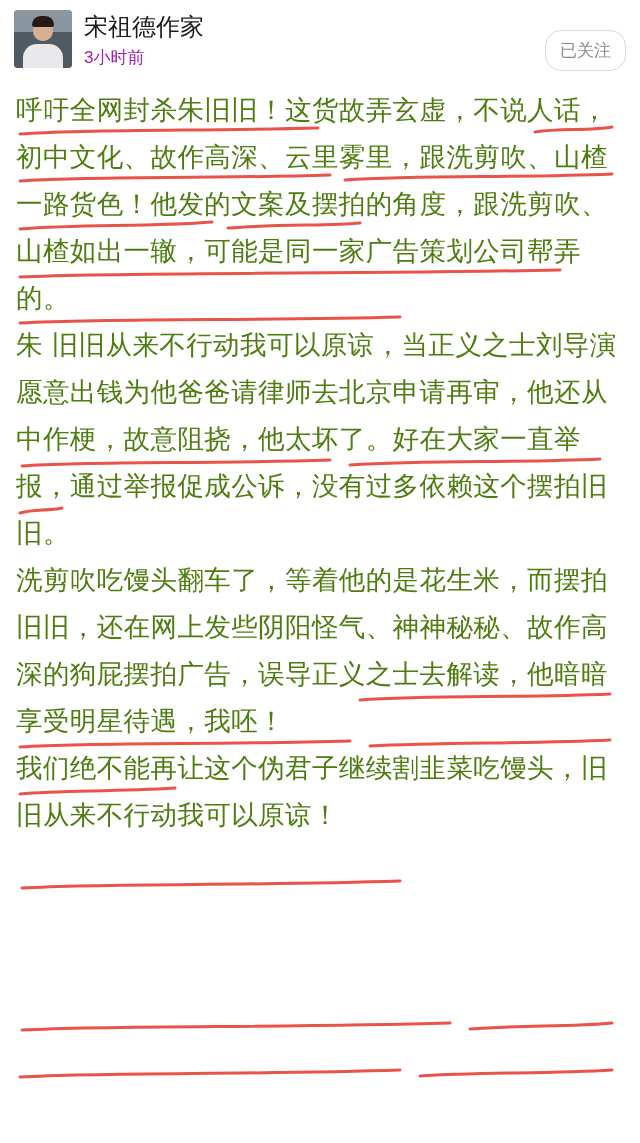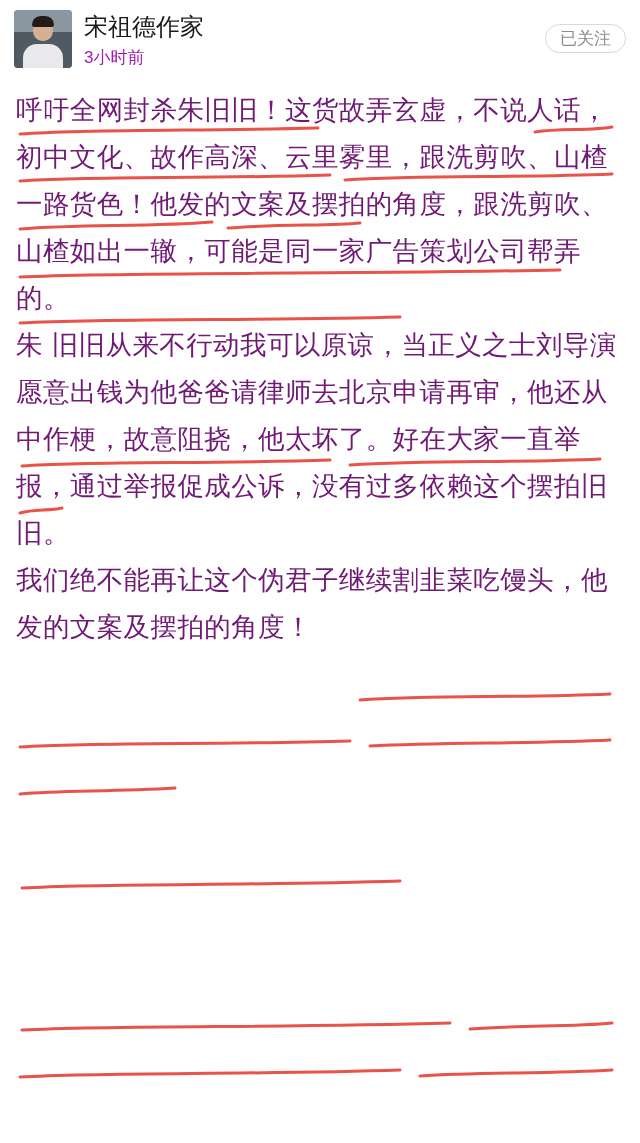--- a/index.html
+++ b/index.html
@@ -91,41 +91,41 @@
     white-space: nowrap;
   }
   .post-time {
     font-size: 17px;
     line-height: 24px;
     color: #a21caf;
     margin-top: 4px;
   }
   .follow-btn {
     flex: 0 0 auto;
-    margin-top: 14px;
+    margin-top: 20px;
     border: 1px solid #d8d8d8;
     border-radius: 16px;
     background: #ffffff;
     color: #8b8b8b;
     font-size: 17px;
     line-height: 1;
-    padding: 5px 14px;
+    padding: 11px 14px;
     cursor: pointer;
     font-family: "Liberation Sans", sans-serif;
   }
   
   .content {
     padding: 8px 16px 0 16px;
     position: relative;
   }
   .para {
     font-size: 26.5px;
     line-height: 47px;
     letter-spacing: 0.4px;
-    color: #701a75;
+    color: #4d7c0f;
     margin: 0;
     font-family: "DejaVu Sans", "Liberation Sans", sans-serif;
     word-break: break-all;
   }
   
   .marks {
     position: absolute;
     left: 0;
     top: 0;
     width: 640px;
@@ -149,21 +149,22 @@
     <div class="name-block">
       <div class="author-name">宋祖德作家</div>
       <div class="post-time">3小时前</div>
     </div>
     <button class="follow-btn">已关注</button>
   </div>
 
   <div class="content">
     <p class="para">呼吁全网封杀朱旧旧！这货故弄玄虚，不说人话，初中文化、故作高深、云里雾里，跟洗剪吹、山楂一路货色！他发的文案及摆拍的角度，跟洗剪吹、山楂如出一辙，可能是同一家广告策划公司帮弄的。</p>
     <p class="para">朱 旧旧从来不行动我可以原谅，当正义之士刘导演愿意出钱为他爸爸请律师去北京申请再审，他还从中作梗，故意阻挠，他太坏了。好在大家一直举报，通过举报促成公诉，没有过多依赖这个摆拍旧旧。</p>
-    <p class="para">我们绝不能再让这个伪君子继续割韭菜吃馒头，他发的文案及摆拍的角度！</p>
+    <p class="para">洗剪吹吃馒头翻车了，等着他的是花生米，而摆拍旧旧，还在网上发些阴阳怪气、神神秘秘、故作高深的狗屁摆拍广告，误导正义之士去解读，他暗暗享受明星待遇，我呸！</p>
+    <p class="para">我们绝不能再让这个伪君子继续割韭菜吃馒头，旧旧从来不行动我可以原谅！</p>
   </div>
 
   <svg class="marks" viewBox="0 0 640 1143" xmlns="http://www.w3.org/2000/svg">
     <g fill="none" stroke="#e8534a" stroke-width="3" stroke-linecap="round">
 
       <path d="M20 134 C 90 129, 200 131, 318 128"></path>
       <path d="M535 132 C 560 128, 590 131, 612 127"></path>
       <path d="M20 181 C 90 176, 200 179, 330 175"></path>
       <path d="M345 180 C 420 175, 520 178, 612 174"></path>
       <path d="M20 229 C 80 224, 150 227, 212 222"></path>

